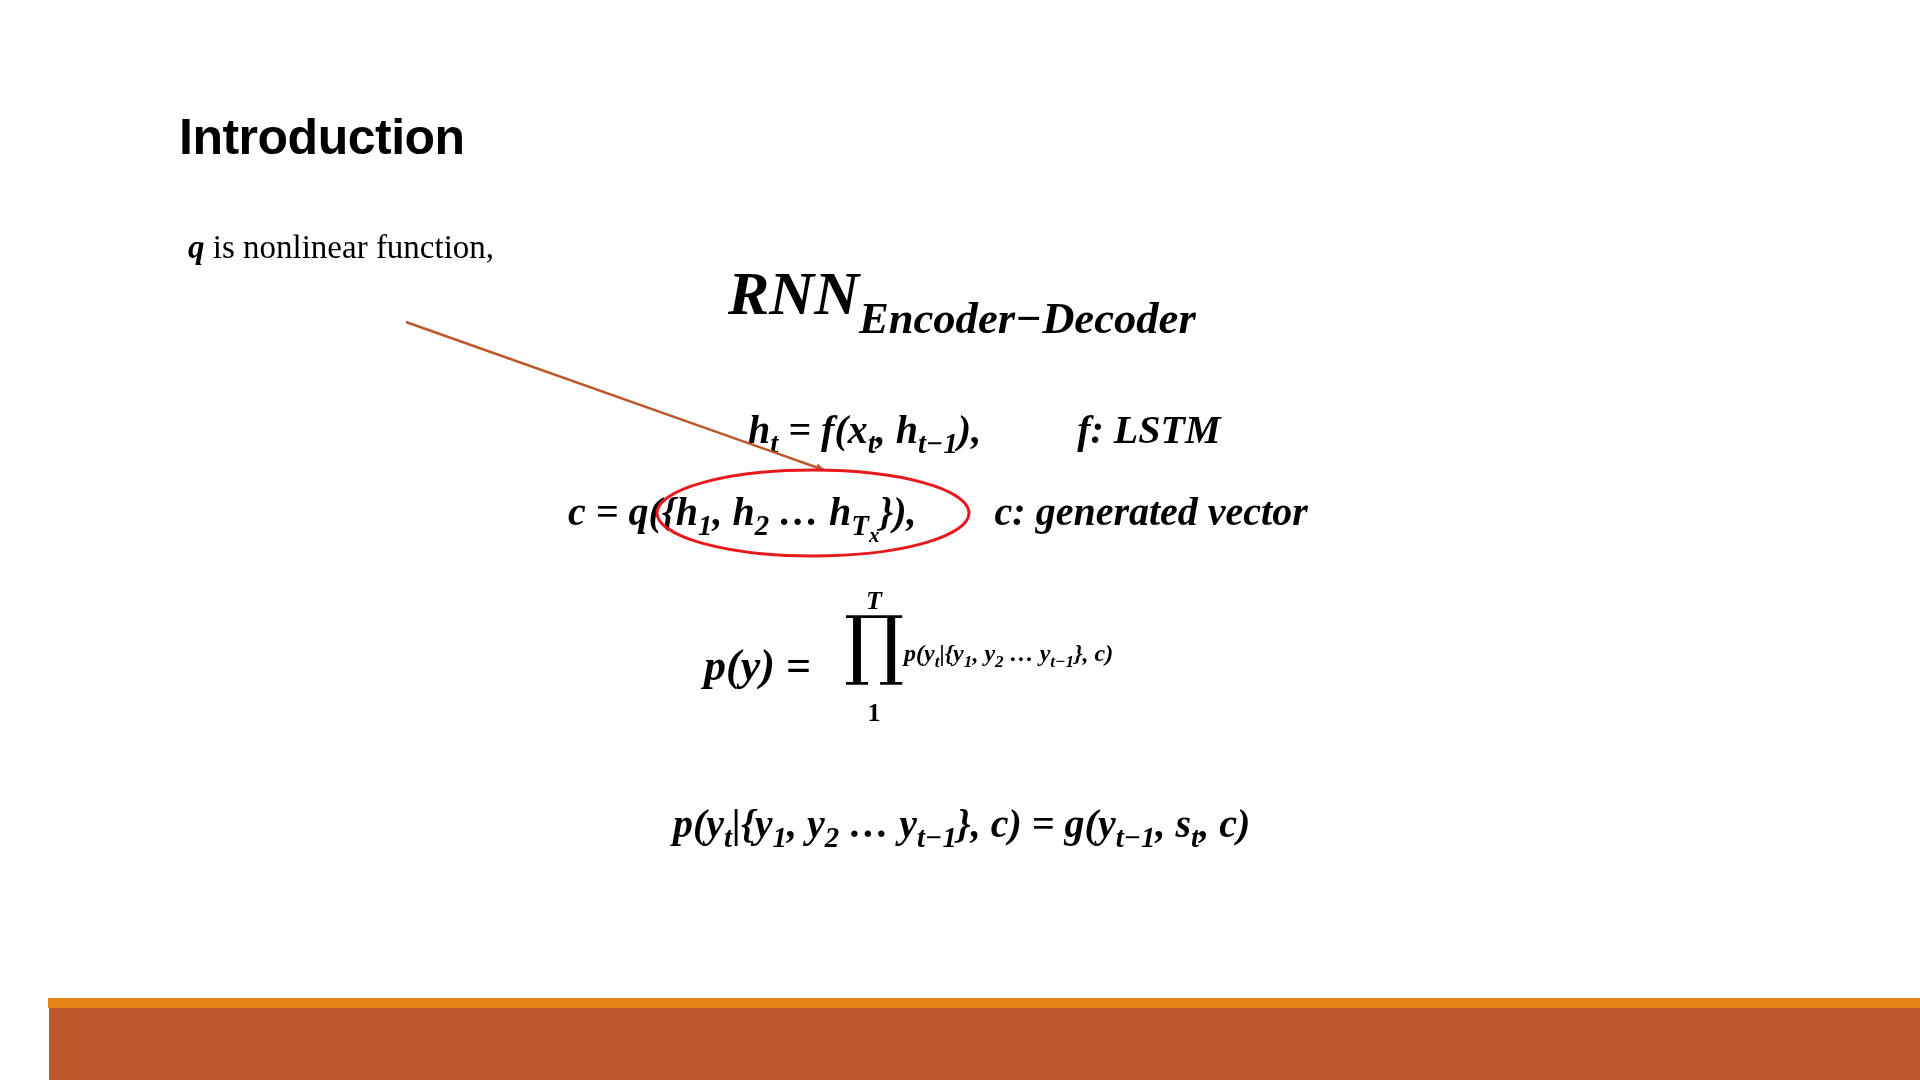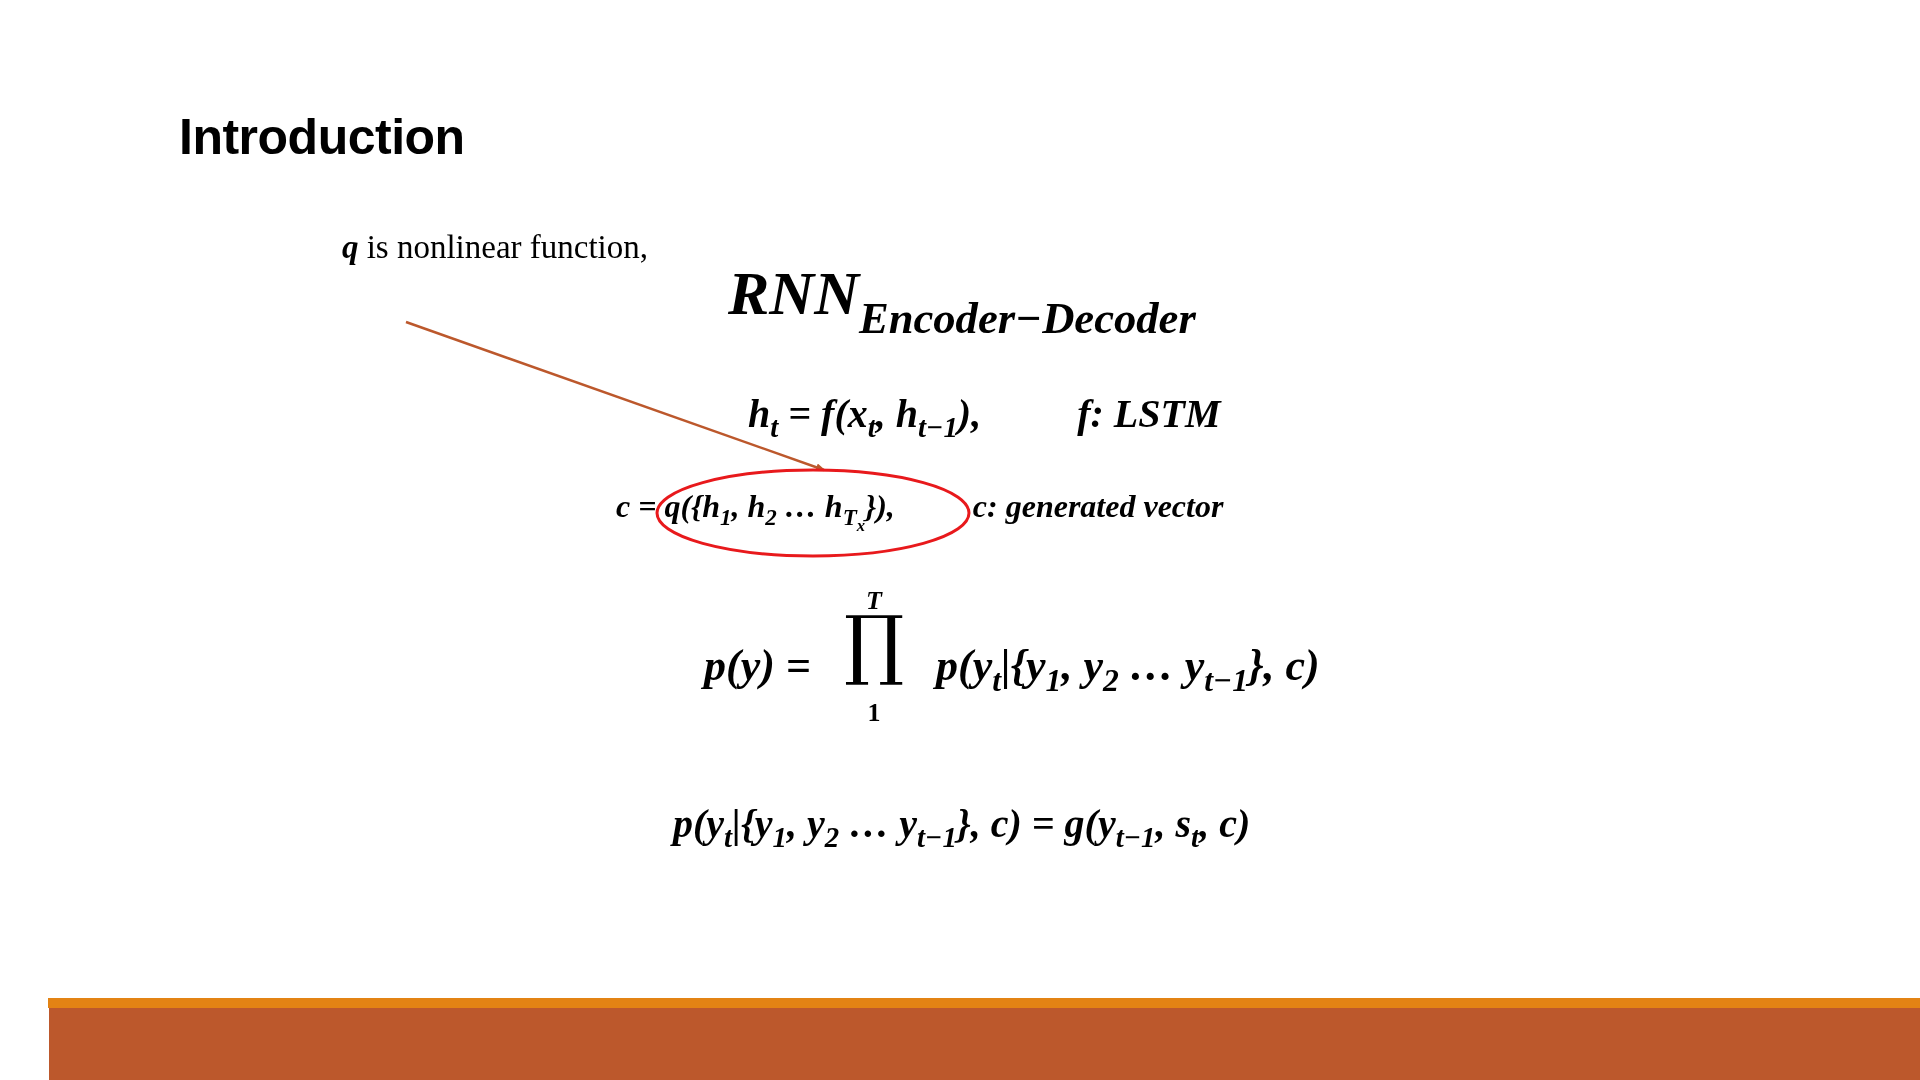--- a/index.html
+++ b/index.html
@@ -1,37 +1,37 @@
 <!DOCTYPE html>
 <html><head>
 <meta charset="utf-8">
 <style>
   html, body { margin:0; padding:0; }
   body { width:1920px; height:1080px; background:#ffffff; position:relative; overflow:hidden; font-family:"DejaVu Serif", serif; color:#000; }
   .slide { position:absolute; left:0; top:0; width:1920px; height:1080px;margin-left:48px; }
   .title { position:absolute; left:131px; top:108px; font-family:"Liberation Sans", sans-serif; font-weight:bold; font-size:50px; letter-spacing:-0.5px; }
-  .note { position:absolute; left:140px; top:226px; width:460px; text-align:right; font-family:"Liberation Serif", serif; font-size:33px; line-height:42px; }
+  .note { position:absolute; left:140px; top:226px; width:460px; text-align:left; font-family:"Liberation Serif", serif; font-size:33px; line-height:42px; }
   .note b, .note i { font-weight:bold; }
   .math { font-family:"Liberation Serif", serif; font-style:italic; font-weight:bold; }
   .eq { position:absolute; white-space:nowrap; font-family:"Liberation Serif", serif; font-style:italic; font-weight:bold; }
   sub { font-size:0.72em; vertical-align:-0.35em; line-height:0; }
   sub sub { font-size:0.72em; }
   .rnn { left:680px; top:258px; font-size:62px; }
   .rnn sub { font-size:0.72em; vertical-align:-0.42em; }
-  .eq1 { left:700px; top:390px; font-size:40px; }
+  .eq1 { left:700px; top:406px; font-size:40px; }
   .eq1 .gap { display:inline-block; width:96px; }
-  .eq2 { left:568px; top:488px; font-size:32px; }
+  .eq2 { left:520px; top:488px; font-size:40px; }
   .eq2 .gap { display:inline-block; width:78px; }
   .eq3 { left:656px; top:640px; font-size:44px; }
   .prod { position:absolute; left:796px; top:586px; width:60px; height:140px; text-align:center; }
   .prod .sym { font-family:"DejaVu Serif", serif; font-style:normal; font-weight:normal; font-size:76px; line-height:80px; display:block; margin-top:18px; }
   .prod .lim { font-family:"Liberation Serif", serif; font-weight:bold; font-size:26px; position:absolute; left:0; width:60px; text-align:center; }
   .prod .top { top:0; font-style:italic; }
   .prod .bot { top:112px; }
-  .eq3b { left:888px; top:640px; font-size:44px; }
+  .eq3b { left:856px; top:640px; font-size:24px; }
   .eq4 { left:625px; top:800px; font-size:40px; }
   .eq5 { left:516px; top:868px; font-size:40px; }
   .footer-line { position:absolute; left:0; top:998px; width:1920px; height:10px; background:#E38314; }
   .footer-band { position:absolute; left:1px; top:1008px; width:1919px; height:72px; background:#BC582C; }
   svg.overlay { position:absolute; left:0; top:0; width:1920px; height:1080px; pointer-events:none; }
 </style>
 </head>
 <body>
 
 <div class="slide">

